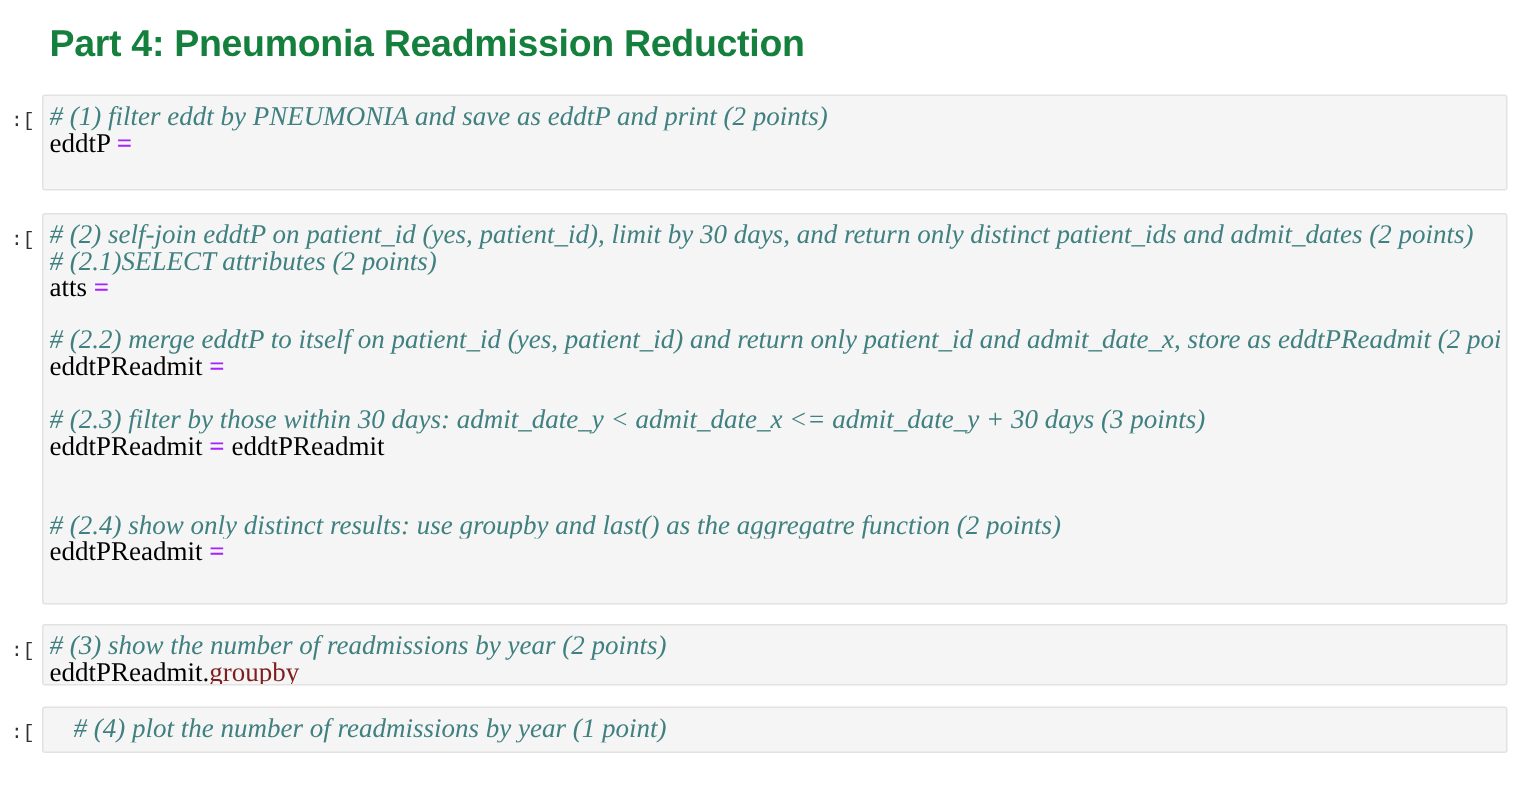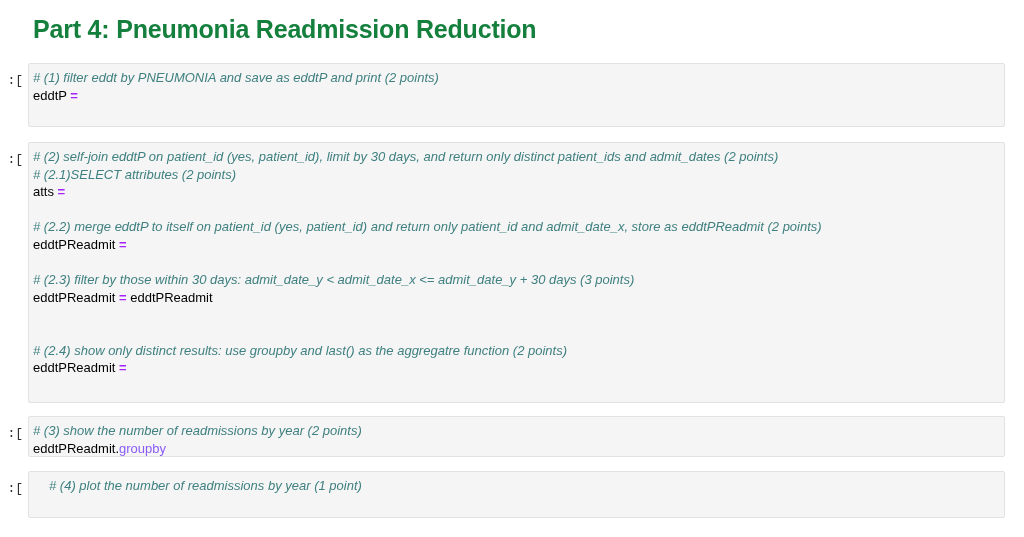--- a/index.html
+++ b/index.html
@@ -76,22 +76,22 @@
     box-sizing: border-box;
     background: #f5f5f5;
     border: 1px solid #e2e2e2;
     border-radius: 2px;
     padding: 5px 4px 5px 4px;
     overflow: hidden;
   }
 
   .code {
     margin: 0;
-    font-family: Liberation Sans, sans-serif;
-    font-size: 13px;
+    font-family: Liberation Serif, serif;
+    font-size: 18px;
     line-height: 17.6px;
     color: #000000;
     white-space: pre;
     overflow: hidden;
     tab-size: 4;
   }
   .code .ln {
     display: block;
     height: 17.6px;
     white-space: pre;
@@ -109,23 +109,23 @@
   #cell-1 { top: 63px; }
   #cell-1 .input-area { height: 64px; }
 
   #cell-2 { top: 142px; }
   #cell-2 .input-area { height: 261px; }
 
   #cell-3 { top: 416px; }
   #cell-3 .input-area { height: 41px; }
 
   #cell-4 { top: 471px; }
-  #cell-4 .input-area { height: 47px; padding-left: 20px; }
+  #cell-4 .input-area { height: 31px; padding-left: 20px; }
 </style>
-<style>.input-area{background:#f5f5f5;border-color:#e2e2e2;}.c{color:#408080;}.o{color:#a622ff;}.nf{color:#8b5cf6;}.n,.p,.code{color:#000000;}.prompt{color:#303030;}.page-title{color:#15803d;}body,.notebook{background:#ffffff;}</style></head>
+<style>.input-area{background:#f5f5f5;border-color:#e2e2e2;}.c{color:#408080;}.o{color:#a622ff;}.nf{color:#7f1d1d;}.n,.p,.code{color:#000000;}.prompt{color:#303030;}.page-title{color:#15803d;}body,.notebook{background:#ffffff;}</style></head>
 <body>
 
 <div class="notebook">
 
   <div class="md-cell">
     <h1 class="page-title">Part 4: Pneumonia Readmission Reduction</h1>
   </div>
 
   <div class="cell" id="cell-1">
     <div class="prompt">]:</div>

